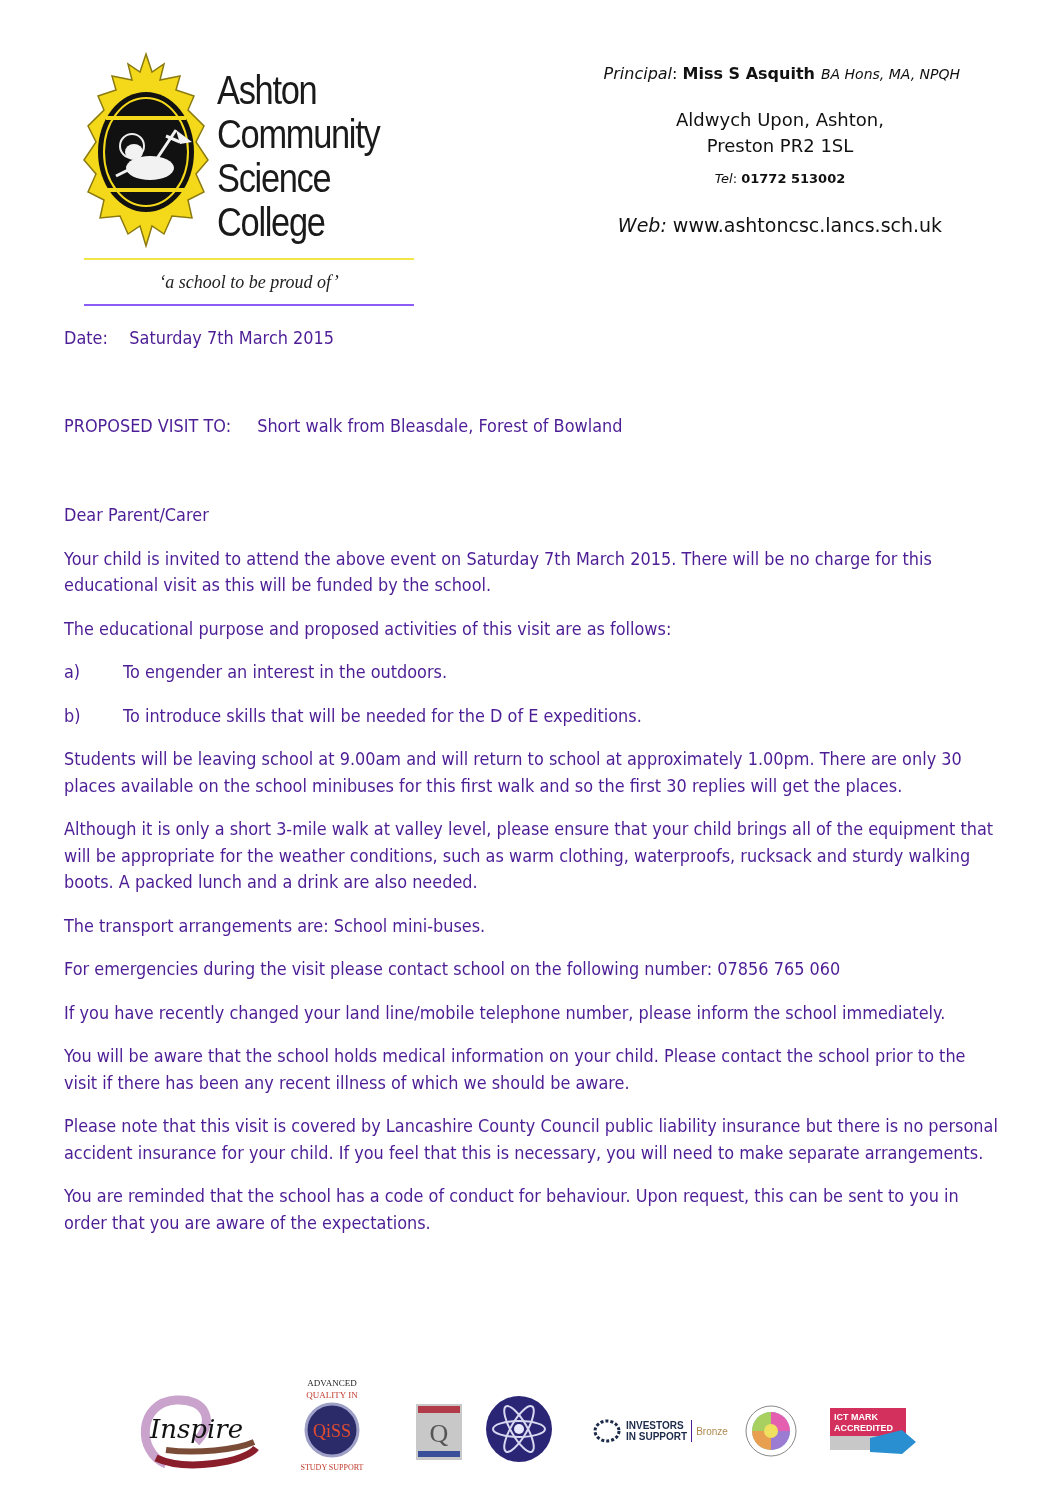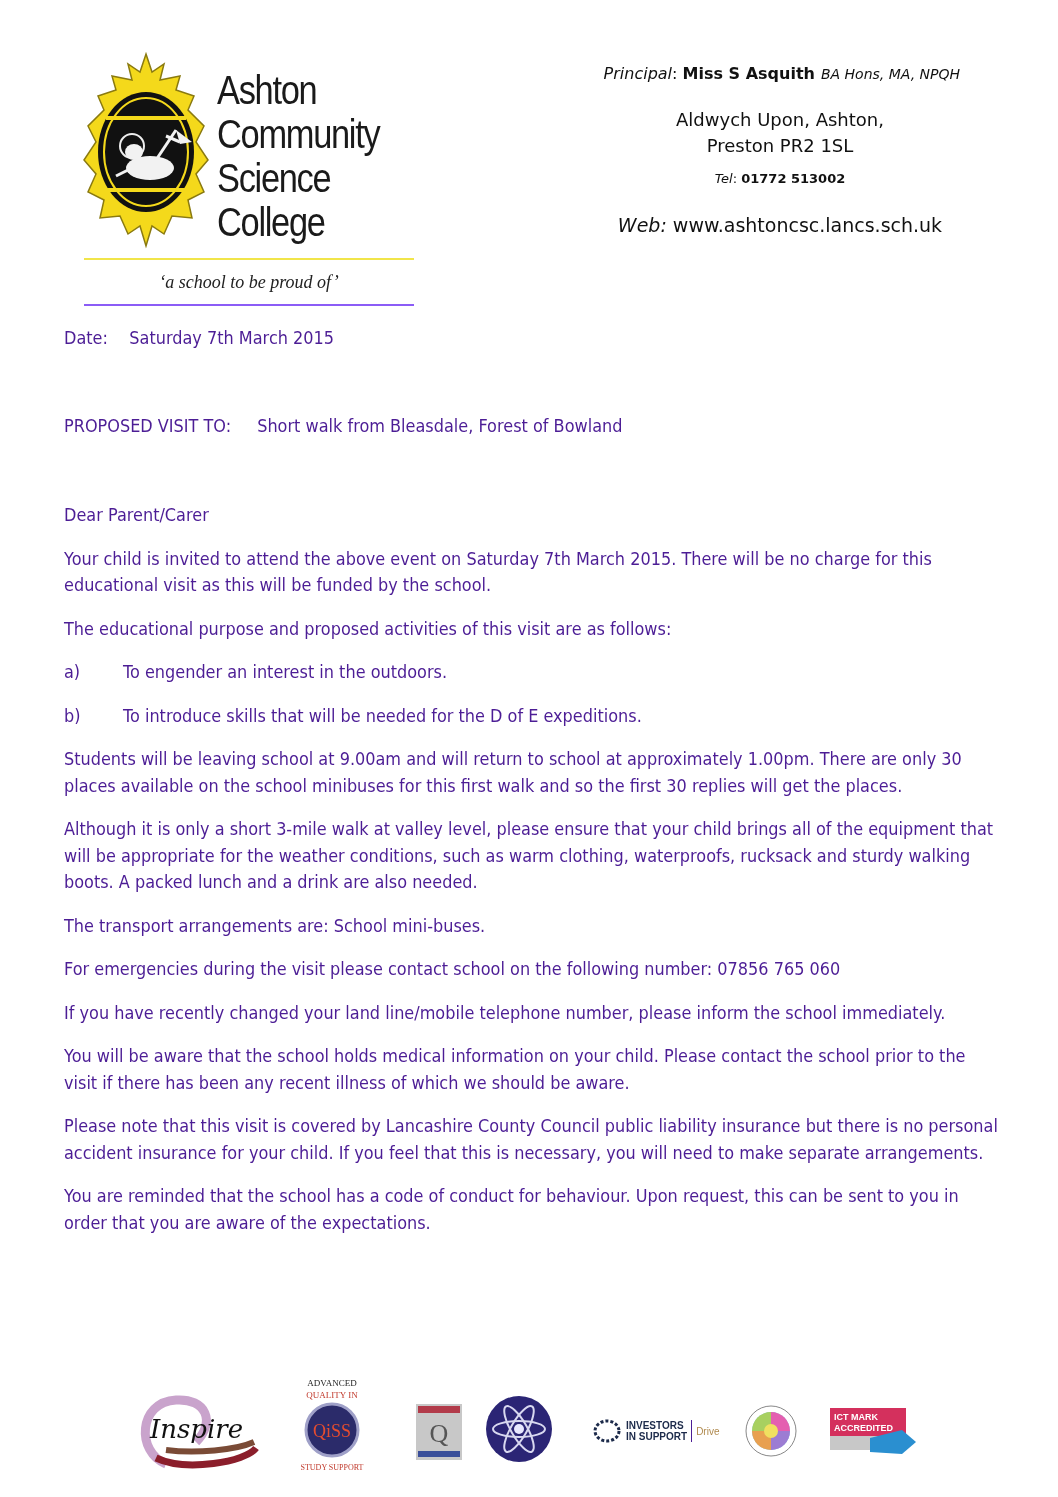--- a/index.html
+++ b/index.html
@@ -144,21 +144,21 @@
 </svg>
 
 <div class="logo" style="left:592px; top:1418px; display:flex; align-items:center;">
   <svg width="30" height="26" viewBox="0 0 30 26">
     <ellipse cx="15" cy="13" rx="12" ry="10" fill="none" stroke="#1c2a4a" stroke-width="3" stroke-dasharray="3 2"></ellipse>
   </svg>
   <div style="margin-left:4px; font-family:'Liberation Sans',sans-serif; font-size:10px; font-weight:bold; color:#1c2a4a; line-height:11px; border-right:1px solid #4c1d95; padding-right:4px;">
     <div>INVESTORS</div>
     <div>IN SUPPORT</div>
   </div>
-  <span style="margin-left:4px; font-family:'Liberation Sans',sans-serif; font-size:10px; color:#b08a4e;">Drive</span>
+  <span style="margin-left:4px; font-family:'Liberation Sans',sans-serif; font-size:10px; color:#b08a4e;">Bronze</span>
 </div>
 
 <svg class="logo" style="left:744px; top:1404px;" width="54" height="54" viewBox="0 0 54 54">
   <circle cx="27" cy="27" r="25" fill="none" stroke="#888" stroke-width="1"></circle>
   <circle cx="27" cy="27" r="19" fill="#8fd0e8"></circle>
   <path d="M27 8 A19 19 0 0 1 46 27 L27 27 Z" fill="#e45fb0"></path>
   <path d="M46 27 A19 19 0 0 1 27 46 L27 27 Z" fill="#9c7cd3"></path>
   <path d="M27 46 A19 19 0 0 1 8 27 L27 27 Z" fill="#e8a050"></path>
   <path d="M8 27 A19 19 0 0 1 27 8 L27 27 Z" fill="#a8d060"></path>
   <circle cx="27" cy="27" r="7" fill="#f0e060"></circle>

